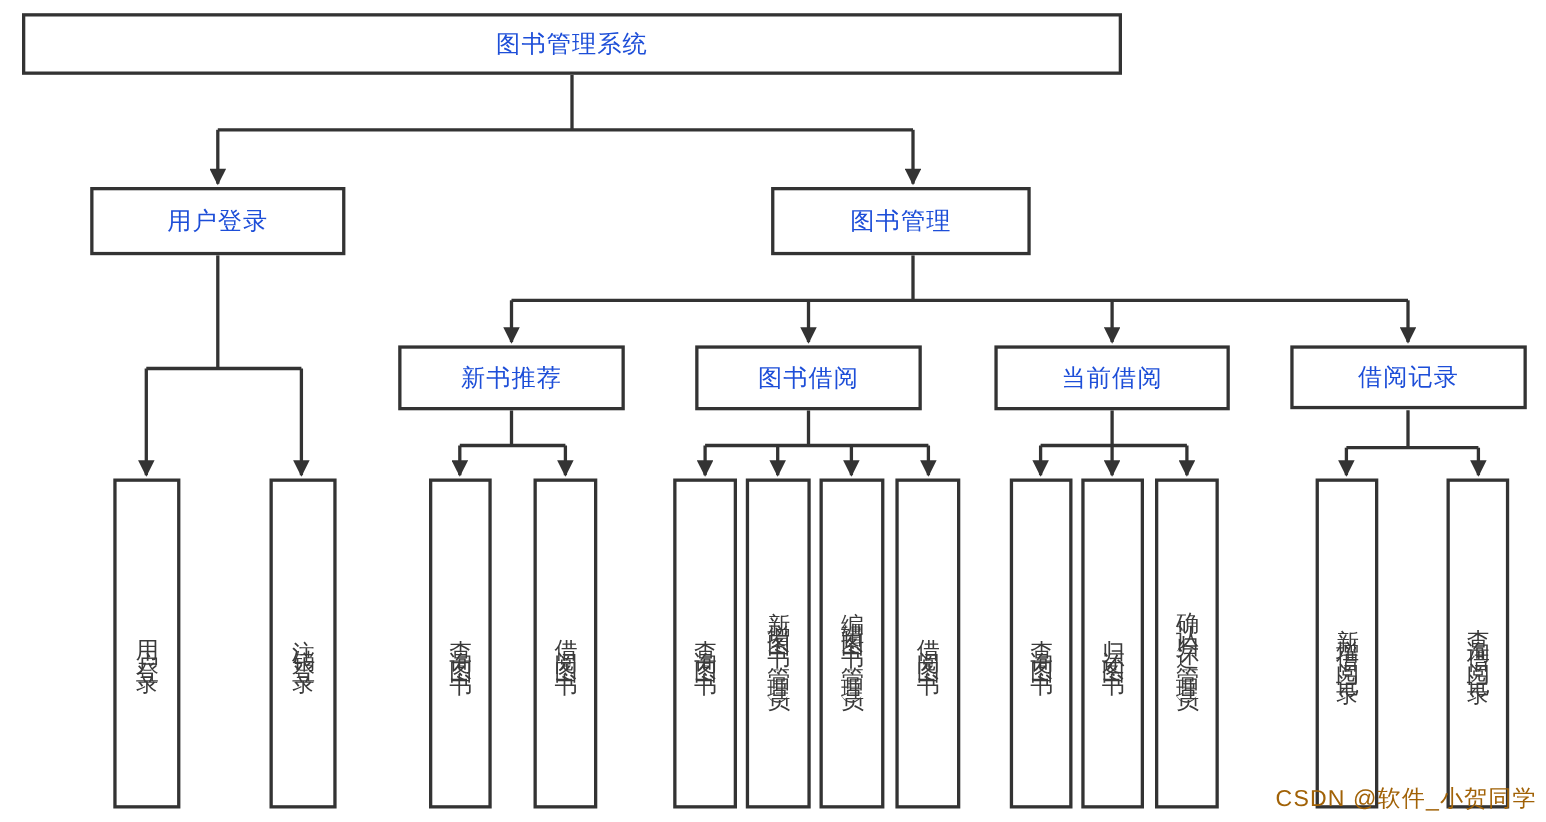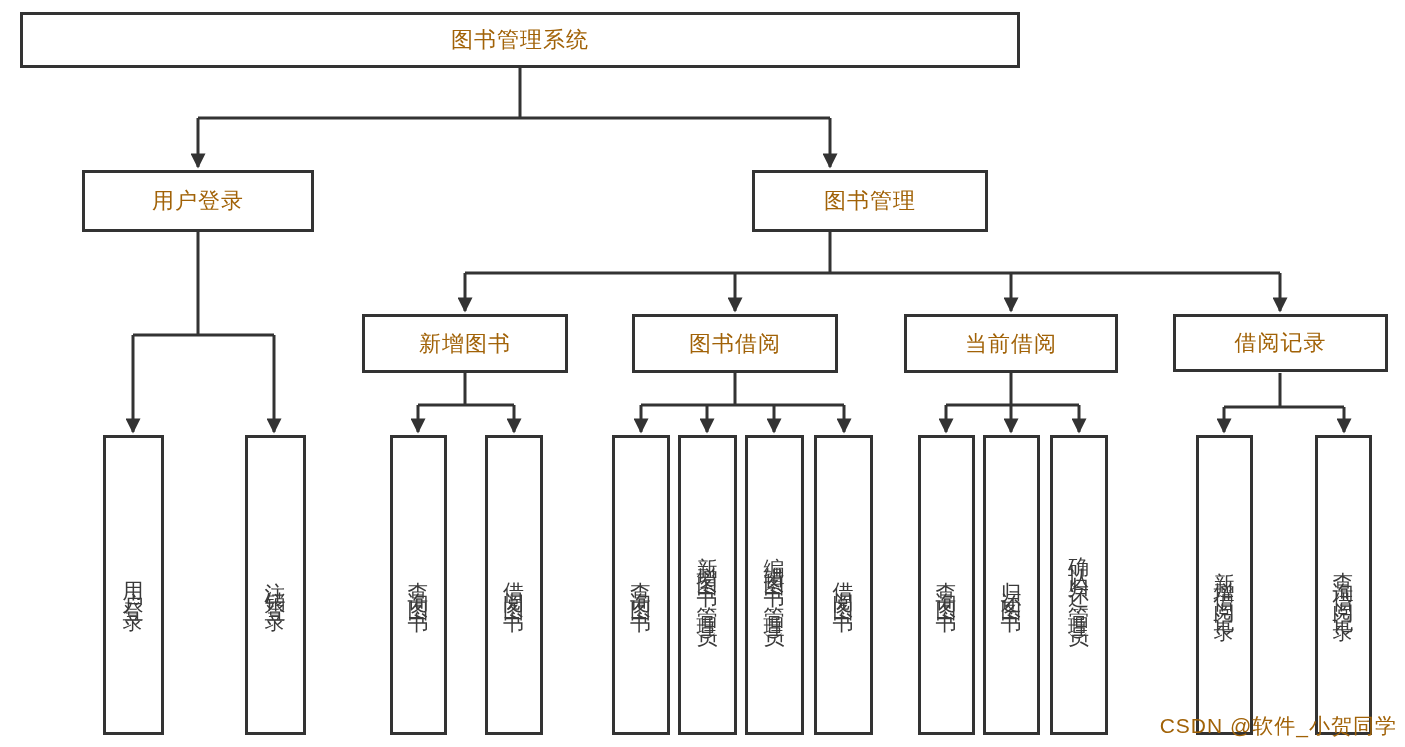--- a/index.html
+++ b/index.html
@@ -15,21 +15,21 @@
     position:absolute;
     border:3px solid #333333;
     background:#ffffff;
     box-sizing:border-box;
     display:flex;
     align-items:center;
     justify-content:center;
   }
   .hlbl{
     font-size:22px;
-    color:#a16207;
+    color:#1d4ed8;
     letter-spacing:1px;
     white-space:nowrap;
   }
   .vlbl{
     writing-mode:vertical-rl;
     text-orientation:mixed;
     font-size:21px;
     color:#3a3a3a;
     letter-spacing:10px;
     line-height:1;
@@ -89,26 +89,26 @@
     </g>
   </svg>
 
   <div class="box" style="left:20px;top:12px;width:1000px;height:56px">
     <span class="hlbl">图书管理系统</span>
   </div>
 
   <div class="box" style="left:82px;top:170px;width:232px;height:62px">
     <span class="hlbl">用户登录</span>
   </div>
-  <div class="box" style="left:752px;top:170px;width:236px;height:62px">
+  <div class="box" style="left:701px;top:170px;width:236px;height:62px">
     <span class="hlbl">图书管理</span>
   </div>
 
   <div class="box" style="left:362px;top:314px;width:206px;height:59px">
-    <span class="hlbl">新增图书</span>
+    <span class="hlbl">新书推荐</span>
   </div>
   <div class="box" style="left:632px;top:314px;width:206px;height:59px">
     <span class="hlbl">图书借阅</span>
   </div>
   <div class="box" style="left:904px;top:314px;width:214px;height:59px">
     <span class="hlbl">当前借阅</span>
   </div>
   <div class="box" style="left:1173px;top:314px;width:215px;height:58px">
     <span class="hlbl">借阅记录</span>
   </div>

